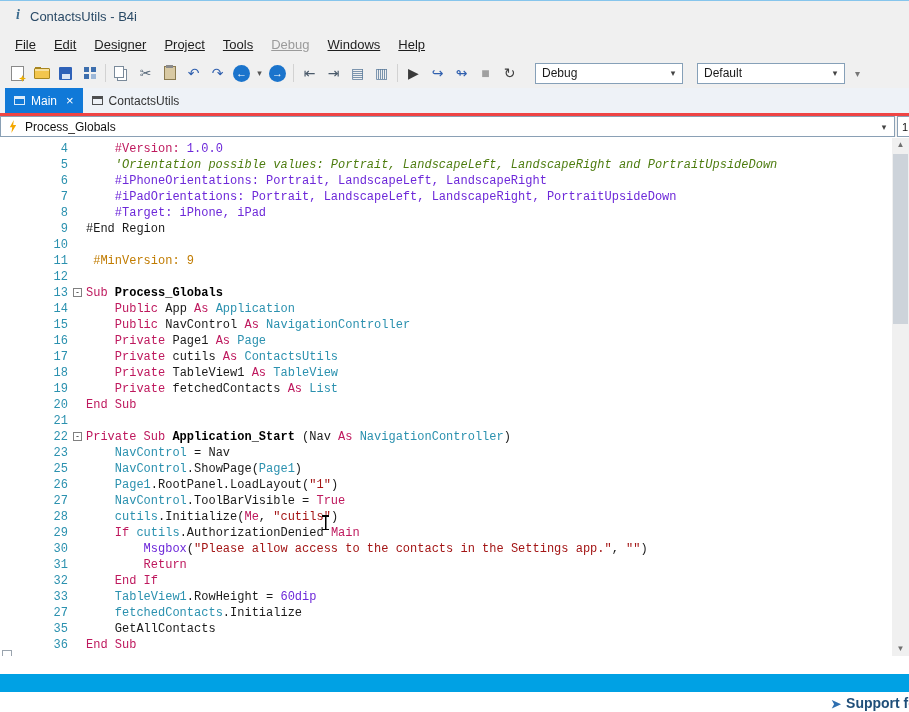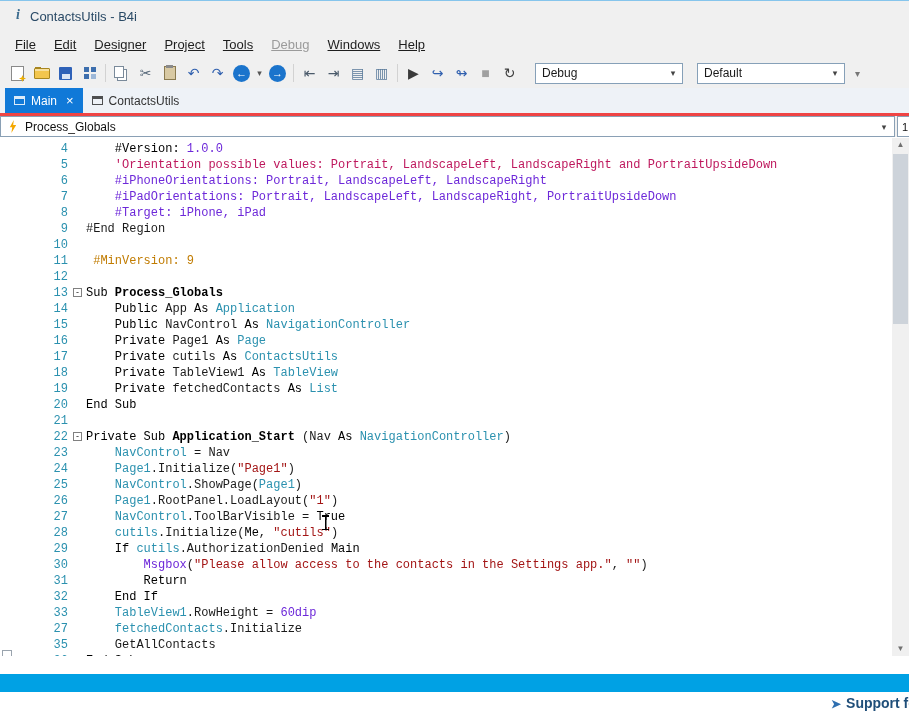--- a/index.html
+++ b/index.html
@@ -87,24 +87,24 @@
   .editor{position:absolute;top:137px;left:0;width:892px;height:518px;background:#fff;overflow:hidden;}
   #code-lines{position:absolute;top:3px;left:0;right:0;font-family:"Liberation Mono",monospace;
               font-size:12px;line-height:16px;}
   .code-row{height:16px;display:flex;white-space:pre;}
   .ln{width:68px;text-align:right;color:#2b91af;flex:none;}
   .fold-slot{width:18px;flex:none;position:relative;}
   .fold-box{position:absolute;left:5px;top:3px;width:9px;height:9px;border:1px solid #808080;
             background:#fff;box-sizing:border-box;font-size:9px;line-height:6px;text-align:center;
             color:#222;font-family:"Liberation Sans",sans-serif;}
   .code-text{white-space:pre;}
-  .tk-k{color:#000000;}
+  .tk-k{color:#be185d;}
   .tk-t{color:#2b91af;}
   .tk-s{color:#a31515;}
-  .tk-c{color:#be185d;}
+  .tk-c{color:#4d7c0f;font-style:italic;}
   .tk-d{color:#6d28d9;}
   .tk-o{color:#c07b00;}
   .tk-p{color:#1a1a1a;}
   .tk-b{color:#000;font-weight:bold;}
 
   .corner-box{position:absolute;left:2px;top:512px;width:10px;height:10px;background:#fff;
               border:1px solid #9aa4ae;box-sizing:border-box;}
 
   
   .ibeam{position:absolute;left:321px;top:377px;width:9px;height:15px;
@@ -224,21 +224,20 @@
         <div class="code-row"><span class="ln">14</span><span class="fold-slot"></span><span class="code-text"><span class="tk-p">    </span><span class="tk-k">Public</span><span class="tk-p"> App </span><span class="tk-k">As</span><span class="tk-t"> Application</span></span></div>
         <div class="code-row"><span class="ln">15</span><span class="fold-slot"></span><span class="code-text"><span class="tk-p">    </span><span class="tk-k">Public</span><span class="tk-p"> NavControl </span><span class="tk-k">As</span><span class="tk-t"> NavigationController</span></span></div>
         <div class="code-row"><span class="ln">16</span><span class="fold-slot"></span><span class="code-text"><span class="tk-p">    </span><span class="tk-k">Private</span><span class="tk-p"> Page1 </span><span class="tk-k">As</span><span class="tk-t"> Page</span></span></div>
         <div class="code-row"><span class="ln">17</span><span class="fold-slot"></span><span class="code-text"><span class="tk-p">    </span><span class="tk-k">Private</span><span class="tk-p"> cutils </span><span class="tk-k">As</span><span class="tk-t"> ContactsUtils</span></span></div>
         <div class="code-row"><span class="ln">18</span><span class="fold-slot"></span><span class="code-text"><span class="tk-p">    </span><span class="tk-k">Private</span><span class="tk-p"> TableView1 </span><span class="tk-k">As</span><span class="tk-t"> TableView</span></span></div>
         <div class="code-row"><span class="ln">19</span><span class="fold-slot"></span><span class="code-text"><span class="tk-p">    </span><span class="tk-k">Private</span><span class="tk-p"> fetchedContacts </span><span class="tk-k">As</span><span class="tk-t"> List</span></span></div>
         <div class="code-row"><span class="ln">20</span><span class="fold-slot"></span><span class="code-text"><span class="tk-k">End Sub</span></span></div>
         <div class="code-row"><span class="ln">21</span><span class="fold-slot"></span><span class="code-text"></span></div>
         <div class="code-row"><span class="ln">22</span><span class="fold-slot"><span class="fold-box">-</span></span><span class="code-text"><span class="tk-k">Private Sub</span><span class="tk-b"> Application_Start</span><span class="tk-p"> (Nav </span><span class="tk-k">As</span><span class="tk-t"> NavigationController</span><span class="tk-p">)</span></span></div>
         <div class="code-row"><span class="ln">23</span><span class="fold-slot"></span><span class="code-text"><span class="tk-p">    </span><span class="tk-t">NavControl</span><span class="tk-p"> = Nav</span></span></div>
-        <div class="code-row"><span class="ln">24</span><span class="fold-slot"></span><span class="code-text"><span class="tk-p">    </span><span class="tk-t">Page1</span><span class="tk-p">.Initialize(</span><span class="tk-s">"Page1"</span><span class="tk-p">)</span></span></div>
         <div class="code-row"><span class="ln">25</span><span class="fold-slot"></span><span class="code-text"><span class="tk-p">    </span><span class="tk-t">NavControl</span><span class="tk-p">.ShowPage(</span><span class="tk-t">Page1</span><span class="tk-p">)</span></span></div>
         <div class="code-row"><span class="ln">26</span><span class="fold-slot"></span><span class="code-text"><span class="tk-p">    </span><span class="tk-t">Page1</span><span class="tk-p">.RootPanel.LoadLayout(</span><span class="tk-s">"1"</span><span class="tk-p">)</span></span></div>
         <div class="code-row"><span class="ln">27</span><span class="fold-slot"></span><span class="code-text"><span class="tk-p">    </span><span class="tk-t">NavControl</span><span class="tk-p">.ToolBarVisible = </span><span class="tk-k">True</span></span></div>
         <div class="code-row"><span class="ln">28</span><span class="fold-slot"></span><span class="code-text"><span class="tk-p">    </span><span class="tk-t">cutils</span><span class="tk-p">.Initialize(</span><span class="tk-k">Me</span><span class="tk-p">, </span><span class="tk-s">"cutils"</span><span class="tk-p">)</span></span></div>
         <div class="code-row"><span class="ln">29</span><span class="fold-slot"></span><span class="code-text"><span class="tk-p">    </span><span class="tk-k">If</span><span class="tk-t"> cutils</span><span class="tk-p">.AuthorizationDenied </span><span class="tk-k">Main</span></span></div>
         <div class="code-row"><span class="ln">30</span><span class="fold-slot"></span><span class="code-text"><span class="tk-p">        </span><span class="tk-d">Msgbox</span><span class="tk-p">(</span><span class="tk-s">"Please allow access to the contacts in the Settings app."</span><span class="tk-p">, </span><span class="tk-s">""</span><span class="tk-p">)</span></span></div>
         <div class="code-row"><span class="ln">31</span><span class="fold-slot"></span><span class="code-text"><span class="tk-p">        </span><span class="tk-k">Return</span></span></div>
         <div class="code-row"><span class="ln">32</span><span class="fold-slot"></span><span class="code-text"><span class="tk-p">    </span><span class="tk-k">End If</span></span></div>
         <div class="code-row"><span class="ln">33</span><span class="fold-slot"></span><span class="code-text"><span class="tk-p">    </span><span class="tk-t">TableView1</span><span class="tk-p">.RowHeight = </span><span class="tk-d">60dip</span></span></div>
         <div class="code-row"><span class="ln">27</span><span class="fold-slot"></span><span class="code-text"><span class="tk-p">    </span><span class="tk-t">fetchedContacts</span><span class="tk-p">.Initialize</span></span></div>

